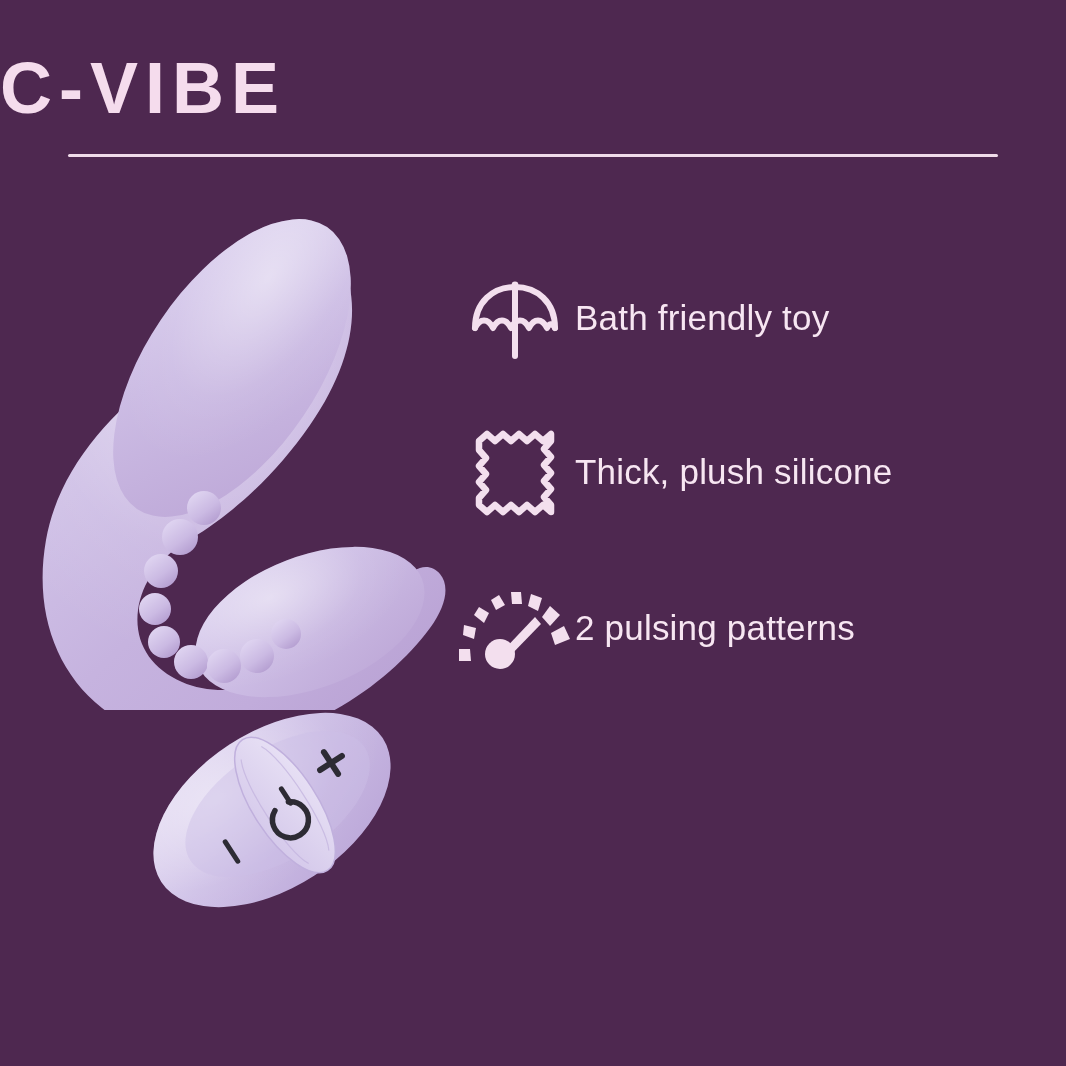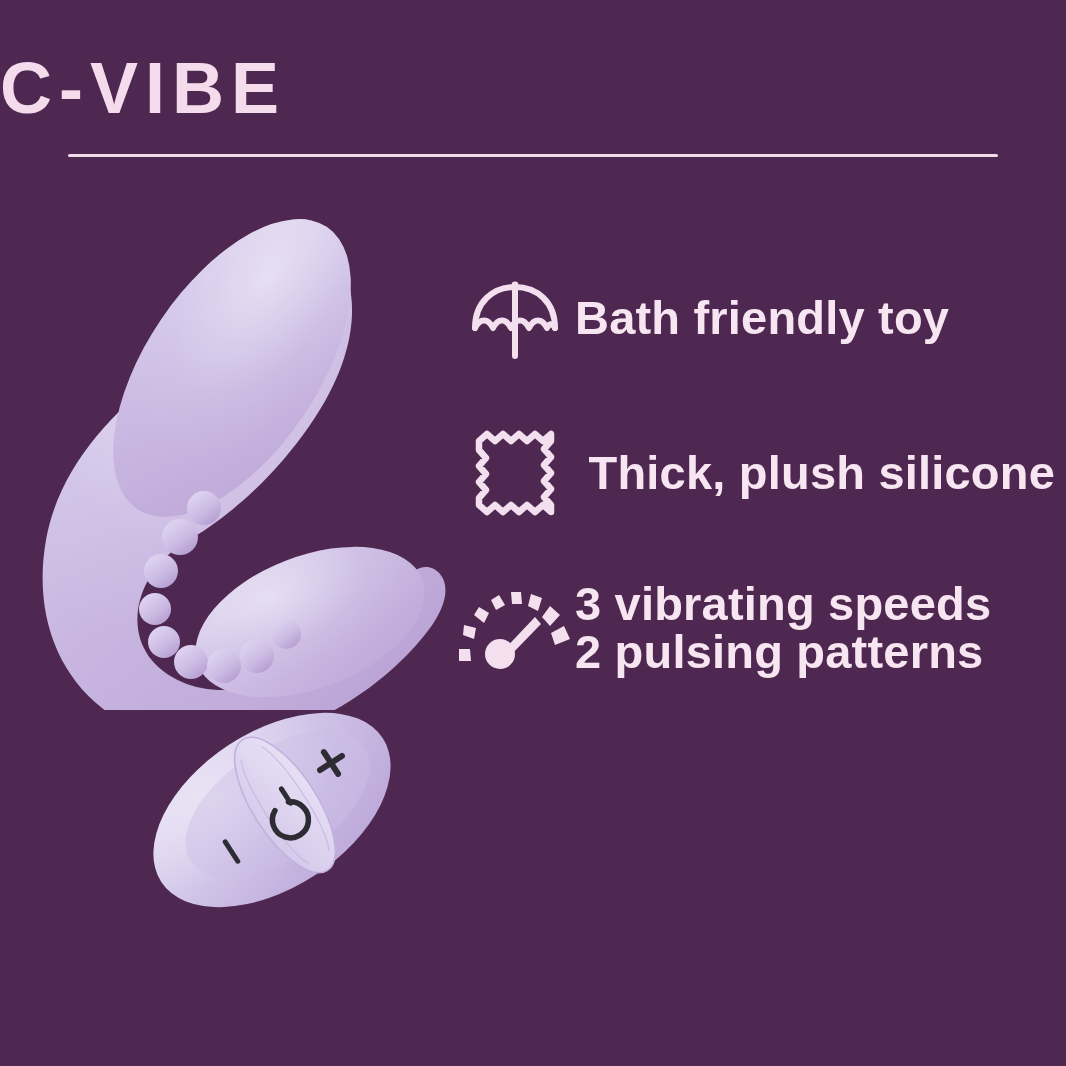--- a/index.html
+++ b/index.html
@@ -57,29 +57,29 @@
   .feature-icon {
     width: 120px;
     flex: 0 0 120px;
     display: flex;
     align-items: center;
     justify-content: center;
   }
   .feature-text {
     flex: 1 1 auto;
     color: #f7e6f2;
-    font-size: 47px;
-    font-weight: 700;
+    font-size: 35px;
+    font-weight: 400;
     line-height: 52px;
     letter-spacing: 0.2px;
     white-space: nowrap;
   }
   .feature-text .line2 { display: block; }
   .feature.tight .feature-text { line-height: 48px; }
-  .feature-text.single { line-height: 1.1; text-align: right; }
+  .feature-text.single { line-height: 1.1; }
 
   
   #product-area {
     position: absolute;
     left: 0;
     top: 180px;
     width: 460px;
     height: 790px;
   }
 
@@ -284,19 +284,18 @@
             <path d="M 95 19 L 105 28 L 95 39 L 87 30 Z"></path>
             <path d="M 109 39 L 115 52 L 100 58 L 96 46 Z"></path>
           </g>
           <g>
             <path d="M 44 68 L 80 30 L 86 37 L 51 73 Z"></path>
             <circle cx="45" cy="67" r="15"></circle>
           </g>
         </svg>
       </div>
       <div class="feature-text">
-        <span>3 vibrating speeds</span>
         <span class="line2">2 pulsing patterns</span>
       </div>
     </div>
 
   </div>
 </div>
 
 </body></html>

